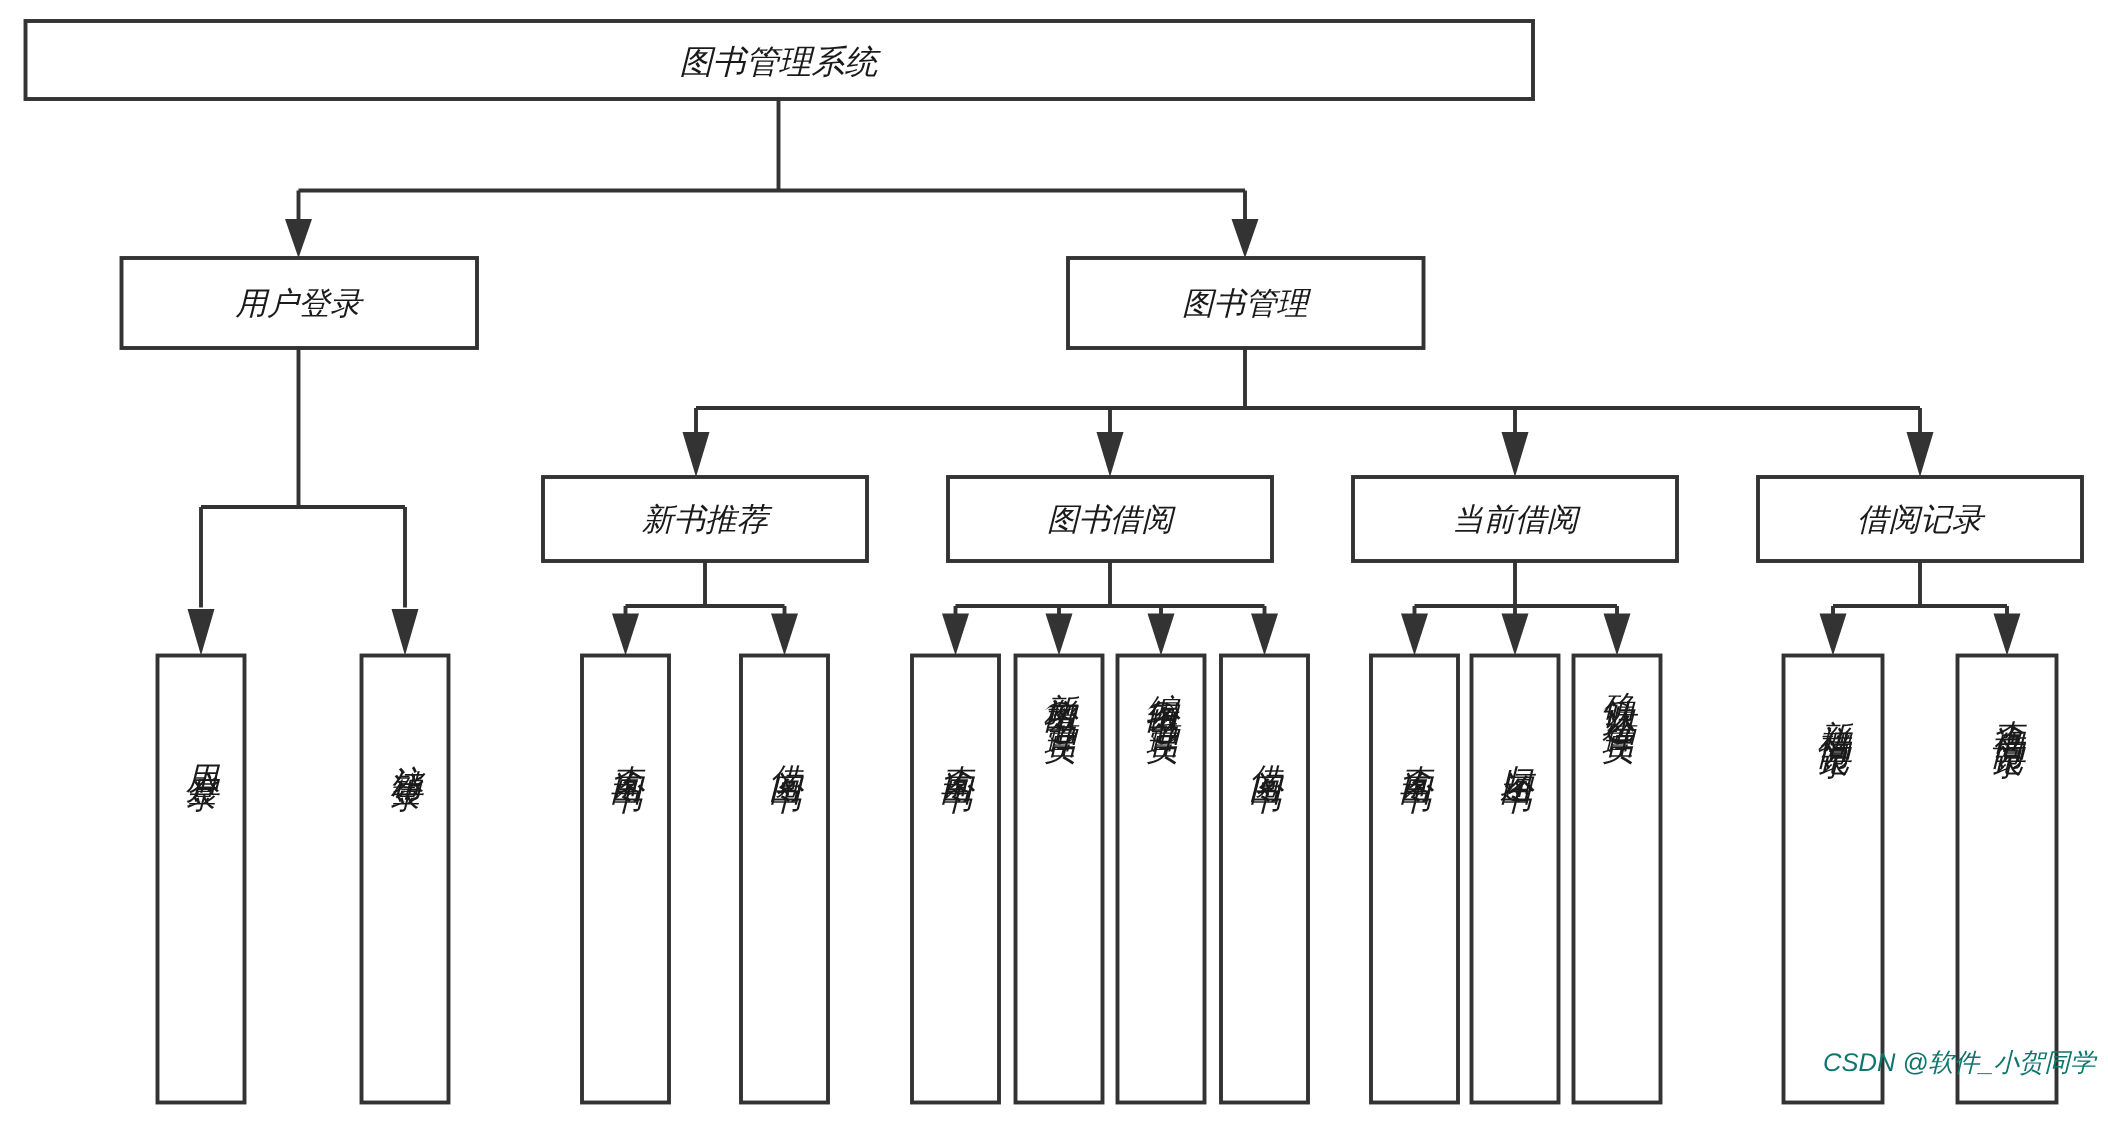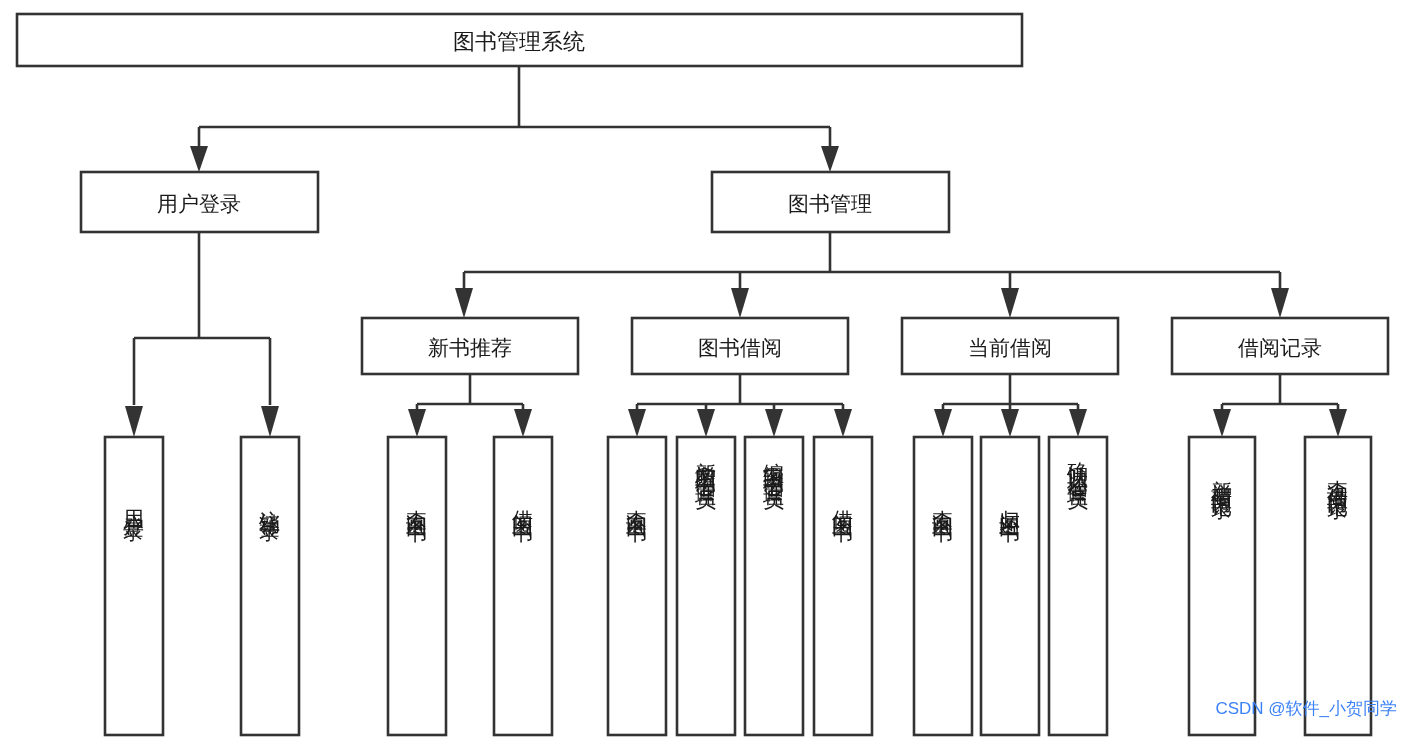--- a/index.html
+++ b/index.html
@@ -11,20 +11,21 @@
     width: 1405px;
     height: 747px;
     font-family: "Liberation Sans", "DejaVu Sans", sans-serif;
     overflow: hidden;
     position: relative;
   }
   #diagram-root {
     position: relative;
     width: 1405px;
     height: 726px;
+    font-style: italic;
   }
   svg.diagram-svg {
     position: absolute;
     left: 0;
     top: 0;
     width: 1405px;
     height: 747px;
   }
   .node-box {
     fill: #ffffff;
@@ -71,21 +72,21 @@
     letter-spacing: 4px;
     color: #1a1a1a;
     white-space: nowrap;
   }
   .watermark {
     position: absolute;
     right: 8px;
     bottom: 6px;
     font-family: "Liberation Sans", "DejaVu Sans", sans-serif;
     font-size: 17px;
-    color: #3b82f6;
+    color: #0f766e;
     white-space: nowrap;
     pointer-events: none;
   }
 </style>
 </head>
 <body>
 
 <div id="diagram-root">
 
   <svg class="diagram-svg" viewBox="0 0 1405 747">

